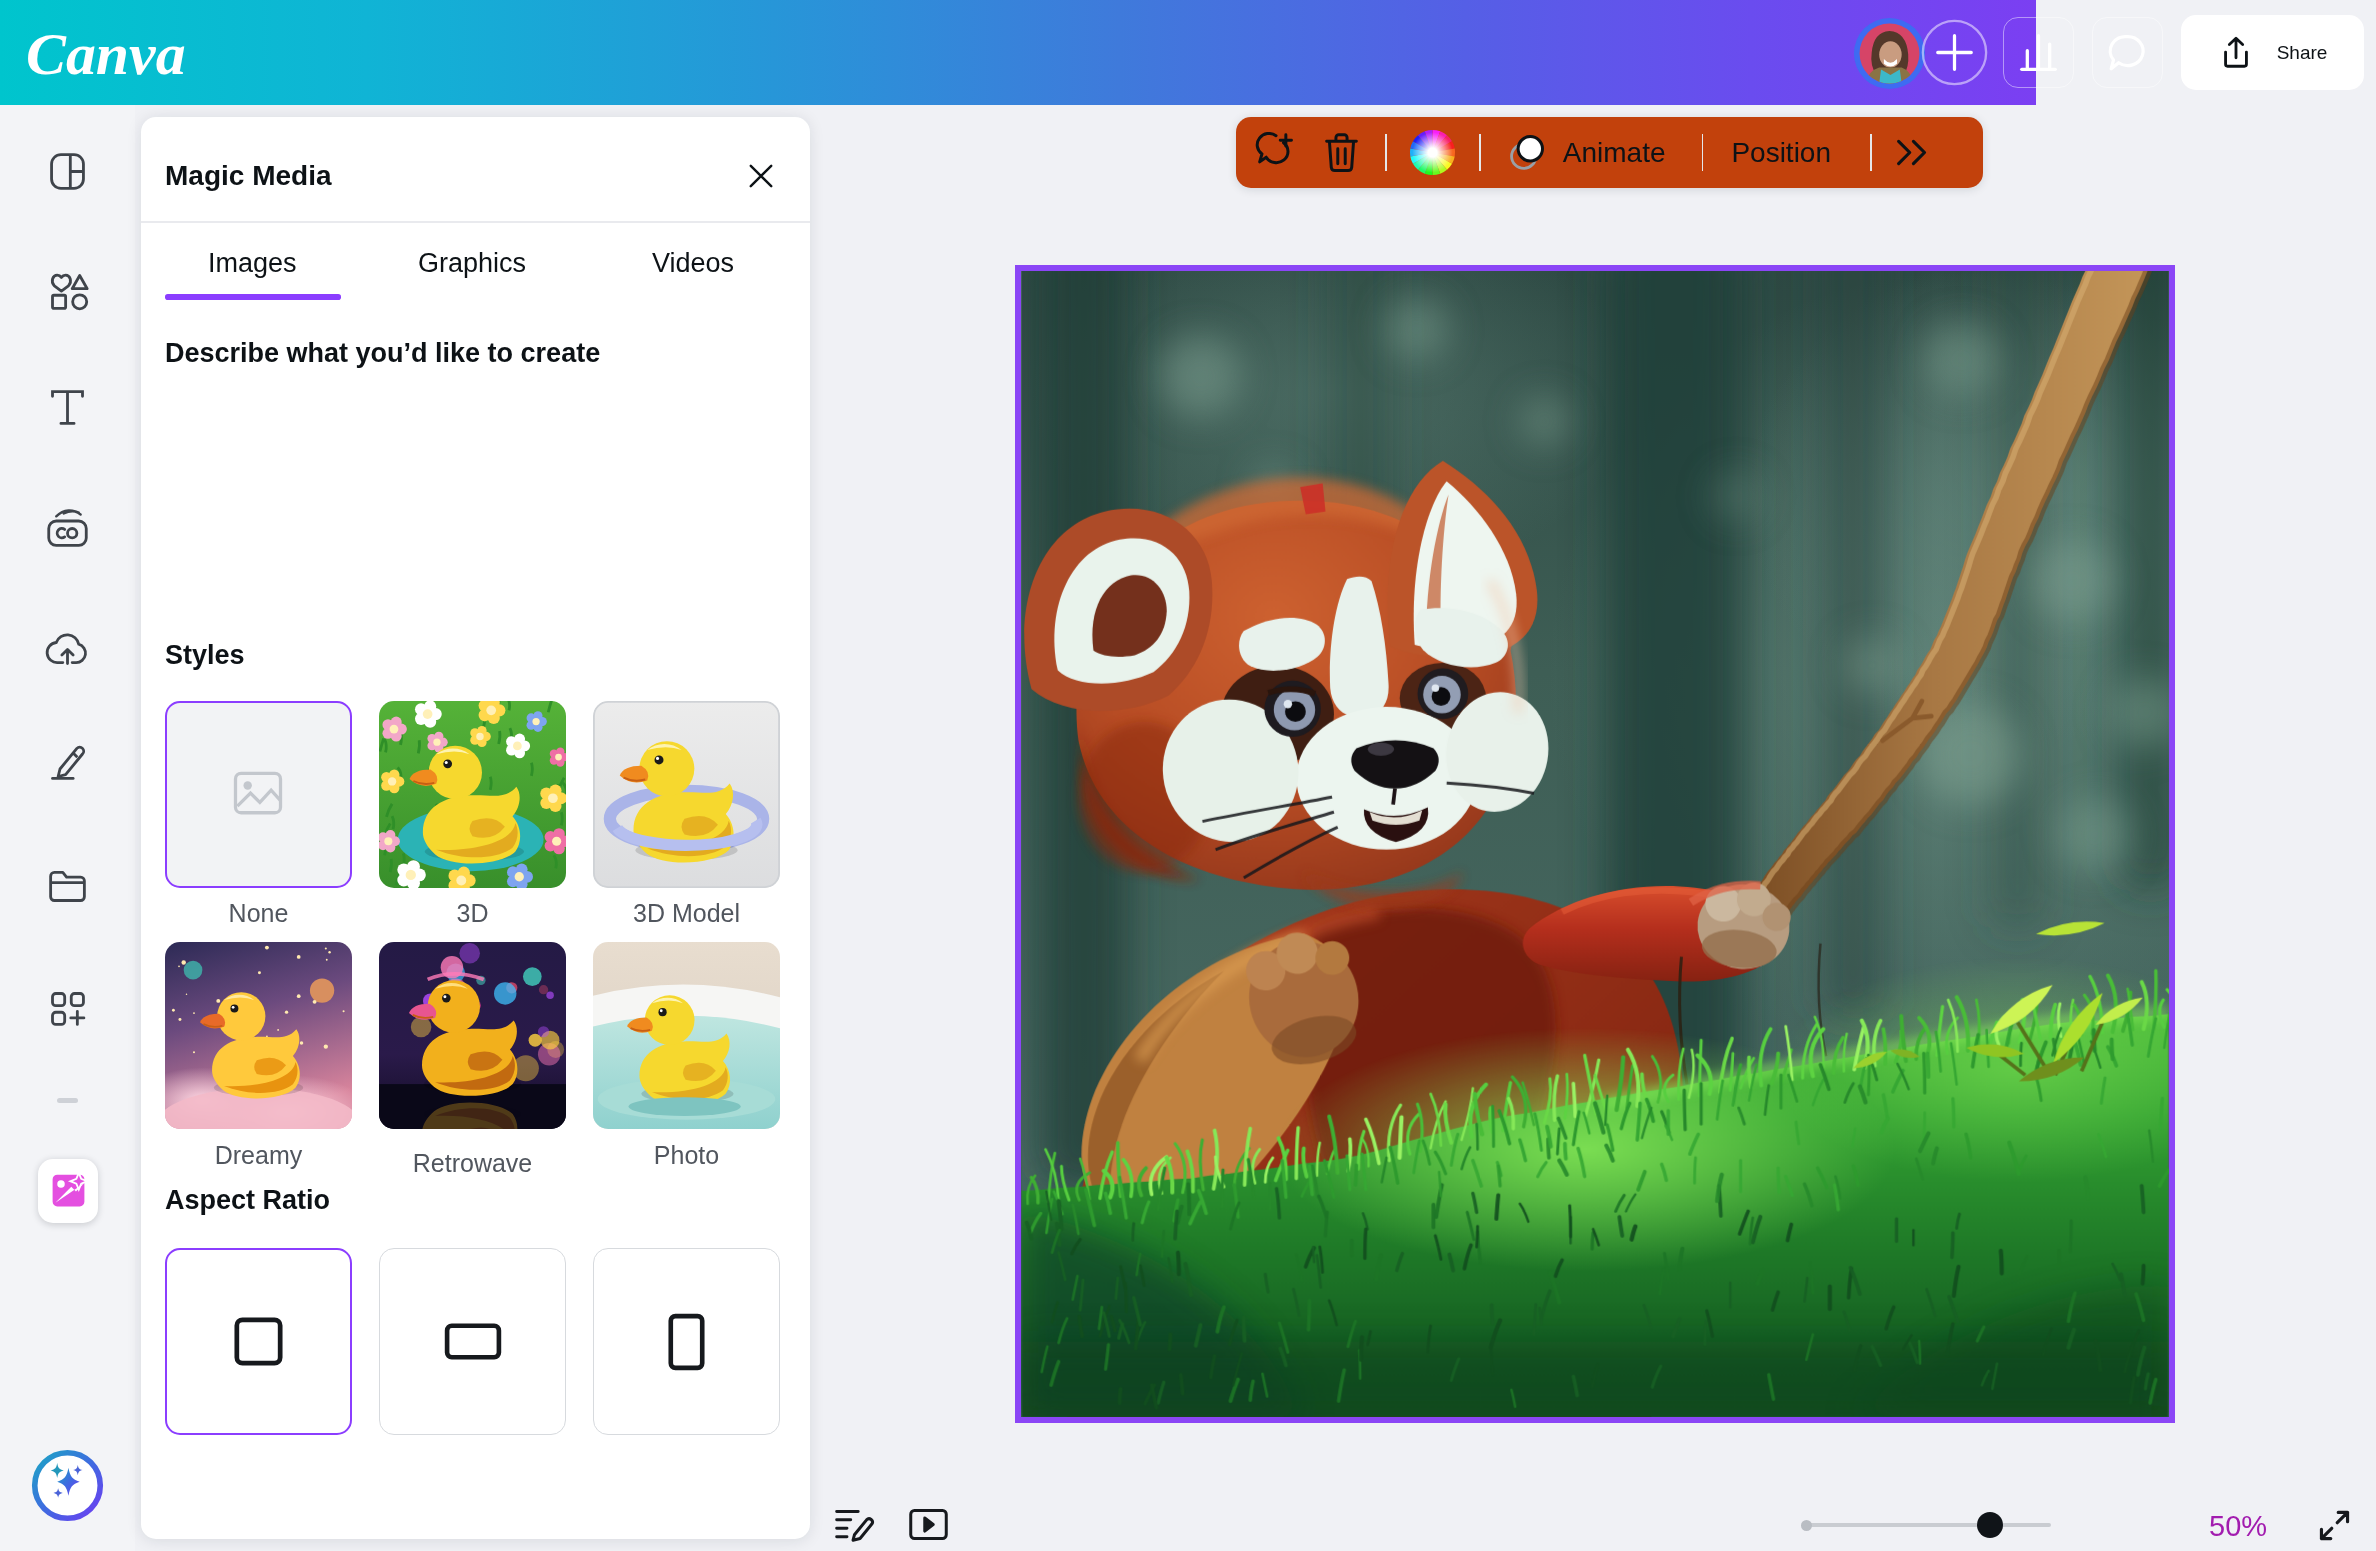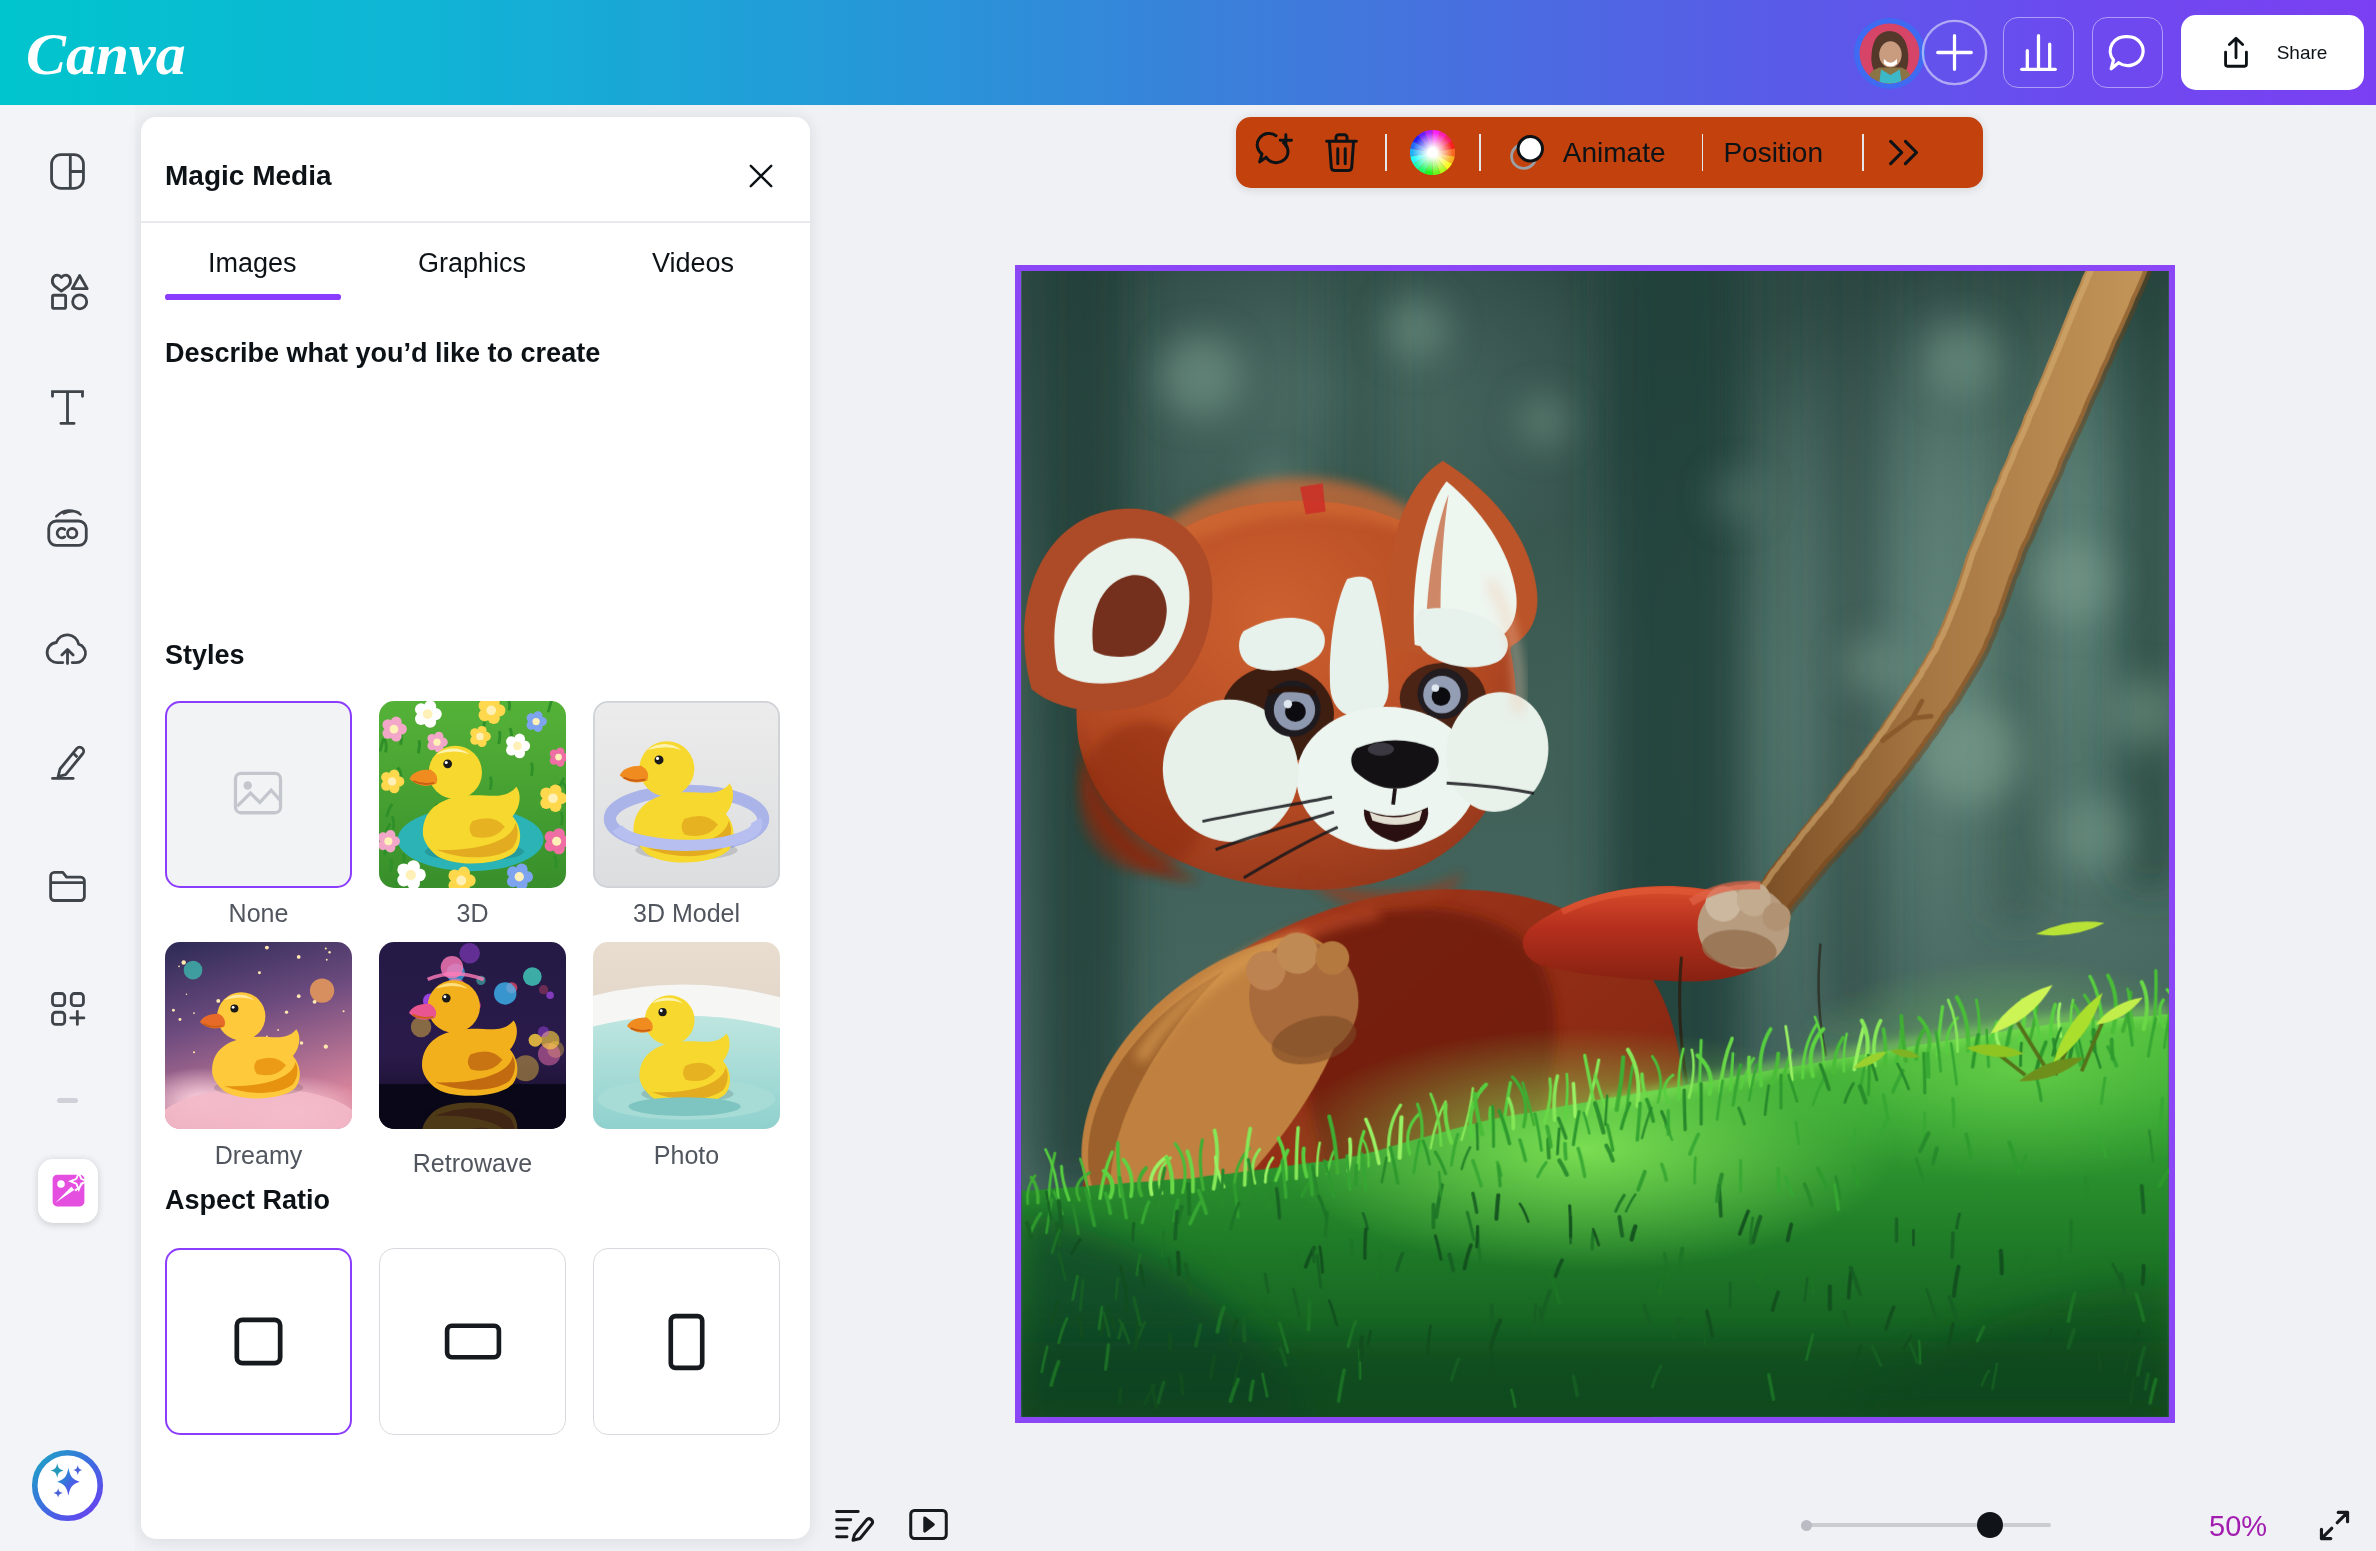--- a/index.html
+++ b/index.html
@@ -1,21 +1,21 @@
 <!DOCTYPE html>
 <html style="font-size:15px"><head>
 <meta charset="utf-8">
 <style>
 * { margin:0; padding:0; box-sizing:border-box; }
 html,body { width:2376px; height:1552px; overflow:hidden; }
 body { font-family:"Liberation Sans", sans-serif; background:#f0f1f5; position:relative; }
 .abs { position:absolute; }
 
 
-#header { position:absolute; left:0; top:0; width:2376px; height:105px;
+#header { position:absolute; left:0; top:0; width:2036px; height:105px;
   background:linear-gradient(90deg,#00c5cd 0%,#10b4d5 18%,#2796d8 38%,#3f7adb 55%,#555fe6 72%,#6a4cef 86%,#7b3ff2 100%); }
 #logo { position:absolute; left:26px; top:7.5px; width:187px; height:90px; }
 .hbtn { position:absolute; top:17px; width:71px; height:71px; border:1.9px solid rgba(255,255,255,0.45); border-radius:15px; }
 #share { position:absolute; top:15px; left:2181px; width:183px; height:75px; background:#fff; border-radius:15px;
   display:flex; align-items:center; justify-content:center; gap:23px; color:#0d1216; font-size:19px; font-weight:500;}
 
 
 #rail { position:absolute; left:0; top:105px; width:135px; height:1447px; background:#f3f4f7; }
 .ric { position:absolute; left:45px; width:45px; height:45px; }
 #magictile { position:absolute; left:38px; top:1054px; width:60px; height:64px; background:#fff; border-radius:15px;
@@ -591,21 +591,21 @@
       <path d="M25,25 L16.79,2.45 A24 24 0 0 1 25.00,1.00 Z" fill="#b01ff9"></path>
     <circle cx="25" cy="25" r="24" fill="url(#cwl)"></circle>
   </svg>
   <div class="tdiv" style="margin-left:22.5px;"></div>
   <svg style="margin-left:24px;" width="45" height="45" viewBox="0 0 48 48" fill="none">
     <circle cx="20" cy="28" r="13" stroke="#9aa0a6" stroke-width="3"></circle>
     <circle cx="27" cy="20" r="13" stroke="#0d1216" stroke-width="3.2" fill="#fff"></circle>
   </svg>
   <div class="ttext" style="margin-left:13px;">Animate</div>
   <div class="tdiv" style="margin-left:36px;"></div>
-  <div class="ttext" style="margin-left:20px;">Position</div>
+  <div class="ttext" style="margin-left:28px;">Position</div>
   <div class="tdiv" style="margin-left:39px;"></div>
   <svg style="margin-left:20.6px;" width="39" height="37" viewBox="0 0 42 40" fill="none" stroke="#0d1216" stroke-width="3.4" stroke-linecap="round" stroke-linejoin="round">
     <path d="M6 8 L18 20 L6 32 M22 8 L34 20 L22 32"></path>
   </svg>
 </div>
 
 <div id="frame">
 <svg width="1143" height="1143" viewBox="0 0 1220 1220">
 <defs>
 <linearGradient id="bgv" x1="0" y1="0" x2="0" y2="1">

